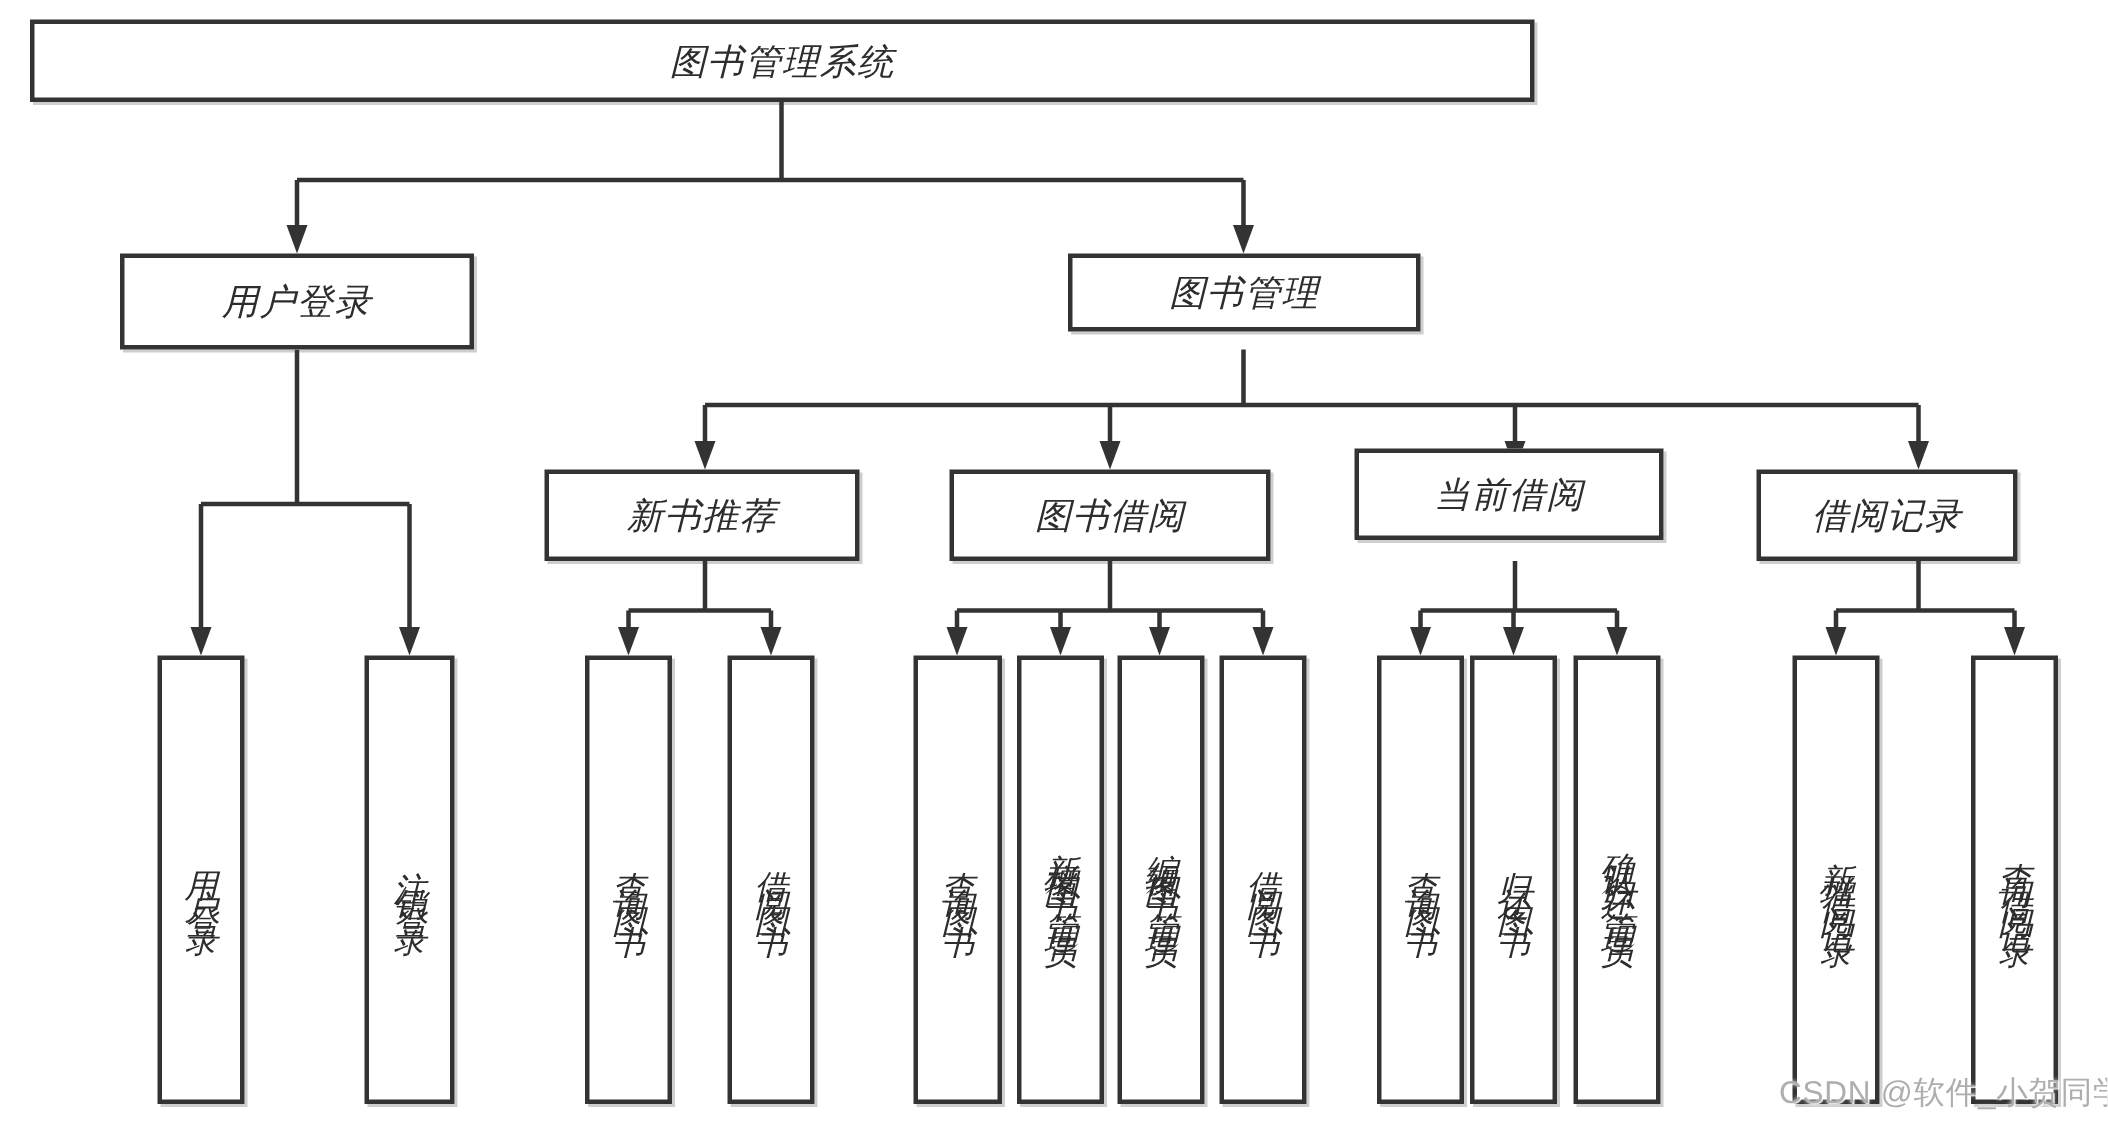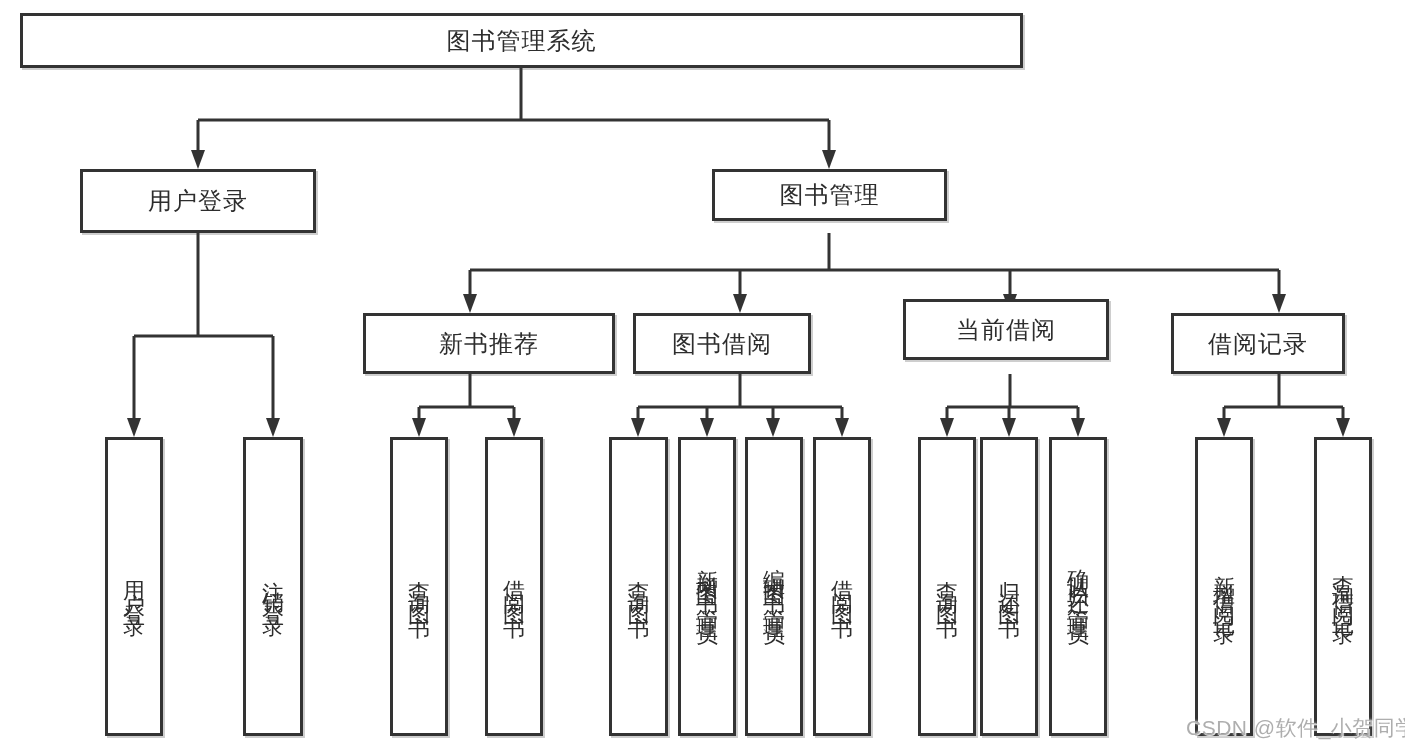--- a/index.html
+++ b/index.html
@@ -5,21 +5,21 @@
   html,body{margin:0;padding:0;background:#ffffff;}
   .canvas{
     position:relative;width:1405px;height:747px;background:#ffffff;
     font-family:"Liberation Sans",sans-serif;overflow:hidden;
   }
   .connectors{position:absolute;left:0;top:0;z-index:0;}
   .box{
     position:absolute;box-sizing:border-box;background:#ffffff;
     border:3px solid #333333;box-shadow:2px 2px 0 rgba(60,60,60,0.25);
     display:flex;align-items:center;justify-content:center;
-    color:#2d2d2d;z-index:1;
+    color:#2d2d2d;z-index:1;font-style:italic;
   }
   .hbox{font-size:24px;letter-spacing:1px;}
   .leaf{top:437px;height:299px;}
   .leaf .vtext{
     writing-mode:vertical-rl;text-orientation:mixed;
     font-size:22px;letter-spacing:12px;color:#2d2d2d;line-height:1;
   }
   .leaf.mid .vtext{letter-spacing:10px;}
   .leaf.long .vtext{letter-spacing:8px;}
   .watermark{
@@ -65,22 +65,22 @@
       <polygon points="1217,418 1231,418 1224,437"></polygon>
       <polygon points="1336,418 1350,418 1343,437"></polygon>
     </g>
   </svg>
 
   <div class="box hbox" style="left:20px;top:13px;width:1003px;height:55px">图书管理系统</div>
 
   <div class="box hbox" style="left:80px;top:169px;width:236px;height:64px">用户登录</div>
   <div class="box hbox" style="left:712px;top:169px;width:235px;height:52px">图书管理</div>
 
-  <div class="box hbox" style="left:363px;top:313px;width:252px;height:61px">新书推荐</div>
-  <div class="box hbox" style="left:633px;top:313px;width:178px;height:61px">图书借阅</div>
+  <div class="box hbox" style="left:363px;top:313px;width:210px;height:61px">新书推荐</div>
+  <div class="box hbox" style="left:633px;top:313px;width:214px;height:61px">图书借阅</div>
   <div class="box hbox" style="left:903px;top:299px;width:206px;height:61px">当前借阅</div>
   <div class="box hbox" style="left:1171px;top:313px;width:174px;height:61px">借阅记录</div>
 
   <div class="box leaf" style="left:105px;width:58px">
     <span class="vtext">用户登录</span>
   </div>
   <div class="box leaf" style="left:243px;width:60px">
     <span class="vtext">注销登录</span>
   </div>
 

